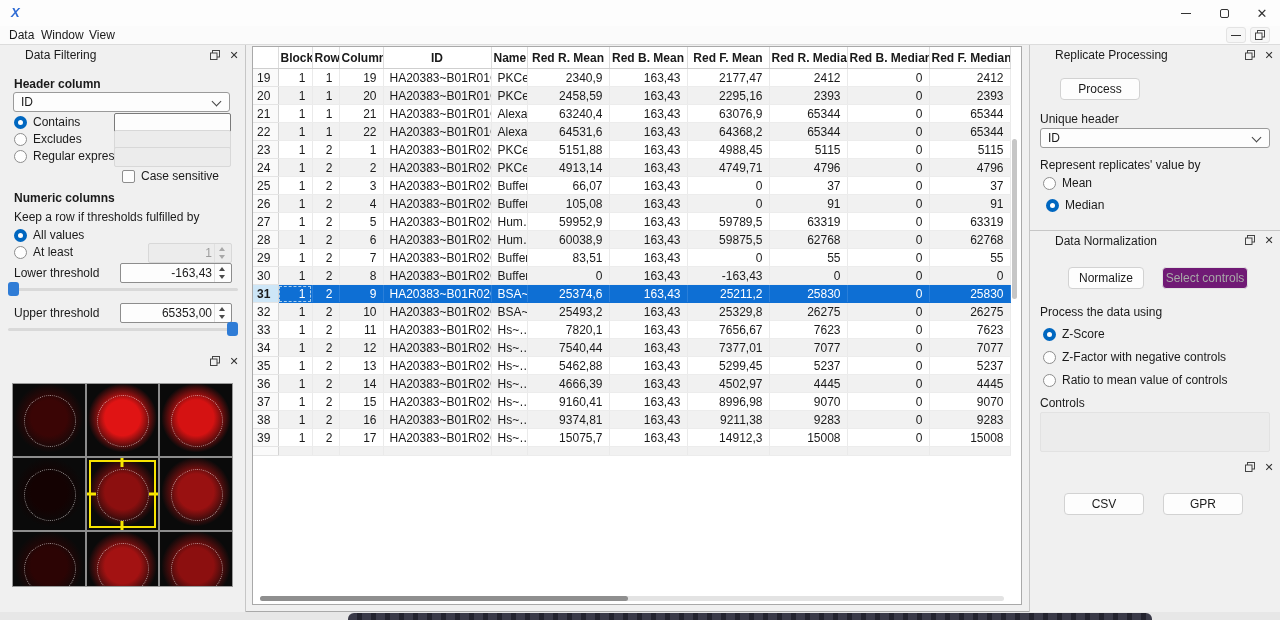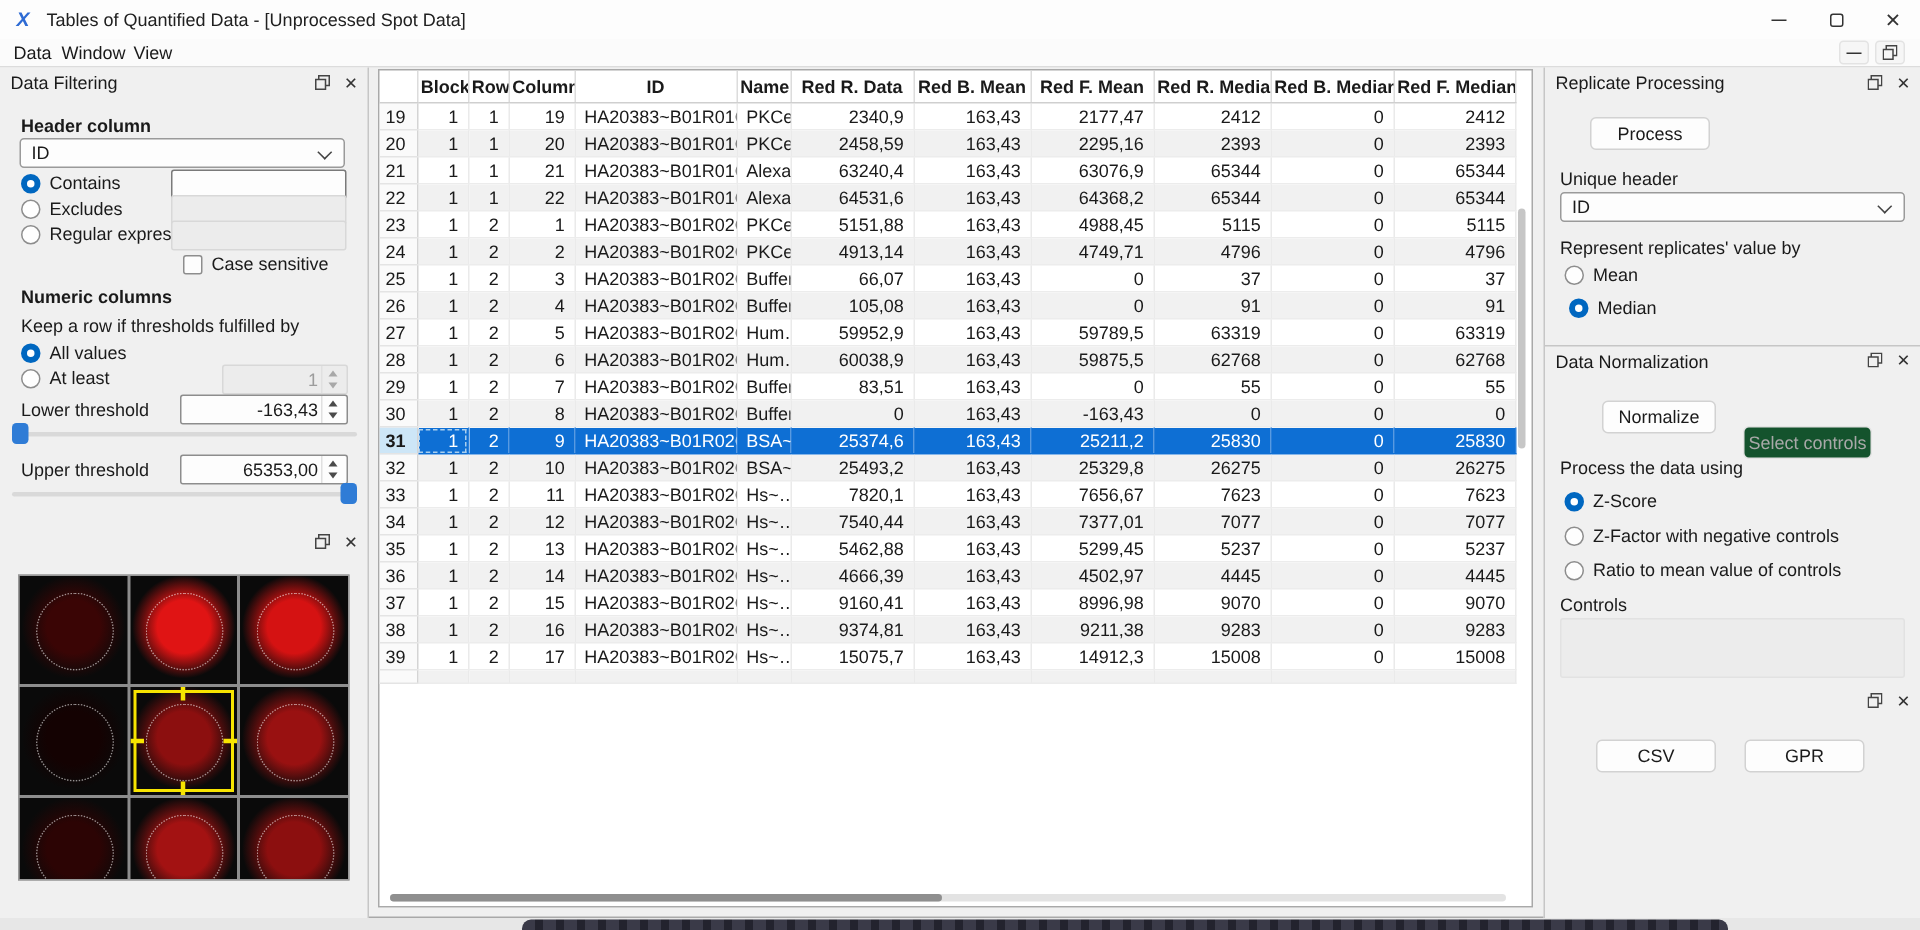--- a/index.html
+++ b/index.html
@@ -15,21 +15,21 @@
   .g-min{display:inline-block;width:10px;height:1px;background:#333;}
   .g-max{display:inline-block;width:9px;height:9px;border:1px solid #333;border-radius:2px;box-sizing:border-box;}
   .g-x{font-size:13px;line-height:13px;color:#333;}
   
   .menubar{position:absolute;left:0;top:26px;width:1280px;height:19px;background:#fbfbfb;border-bottom:1px solid #dcdcdc;box-sizing:border-box;}
   .menu-item{position:absolute;top:2px;font-size:12px;color:#1a1a1a;}
   .mdi-btn{position:absolute;top:1px;width:20px;height:16px;display:flex;align-items:center;justify-content:center;border:1px solid #e3e3e3;border-radius:3px;background:#f6f6f6;box-sizing:border-box;}
   
   .dock-left{position:absolute;left:0;top:45px;width:246px;height:567px;background:#f0f0f0;border-right:1px solid #c6c6c6;box-sizing:border-box;}
   .dock-right{position:absolute;left:1029px;top:45px;width:251px;height:567px;background:#f0f0f0;border-left:1px solid #c6c6c6;box-sizing:border-box;}
-  .dock-title{position:absolute;left:0;width:100%;height:20px;box-sizing:border-box;padding-left:7px;display:flex;align-items:center;font-size:12px;color:#1a1a1a;}
+  .dock-title{position:absolute;left:0;width:100%;height:20px;box-sizing:border-box;padding-left:25px;display:flex;align-items:center;font-size:12px;color:#1a1a1a;}
   .dock-title.sep{border-top:1px solid #c6c6c6;}
   .dkbtn{position:absolute;top:3px;width:16px;height:14px;display:flex;align-items:center;justify-content:center;}
   .close-g{font-size:11px;color:#333;}
   .blabel{position:absolute;font-weight:bold;}
   .nlabel{position:absolute;}
   
   .combo{position:absolute;background:#fdfdfd;border:1px solid #9a9a9a;border-radius:3px;box-sizing:border-box;display:flex;align-items:center;padding:0 20px 0 7px;}
   .chev{position:absolute;right:9px;top:5px;width:6px;height:6px;border-right:1.3px solid #444;border-bottom:1.3px solid #444;transform:rotate(45deg);}
   .tinput{position:absolute;background:#fdfdfd;border:1px solid #7a7a7a;border-radius:2px;box-sizing:border-box;}
   .tinput.dis{background:#ececec;border-color:#d8d8d8;}
@@ -40,21 +40,21 @@
   .spin{position:absolute;background:#fdfdfd;border:1px solid #8d8d8d;border-radius:2px;box-sizing:border-box;display:flex;align-items:center;justify-content:flex-end;padding-right:19px;}
   .spin.dis{background:#ececec;border-color:#d8d8d8;color:#9c9c9c;}
   .arrows{position:absolute;right:2px;top:0;bottom:0;width:14px;display:flex;flex-direction:column;align-items:center;justify-content:center;gap:4px;border-left:1px solid #e0e0e0;}
   .tri-up{width:0;height:0;border-left:3.5px solid transparent;border-right:3.5px solid transparent;border-bottom:4px solid #4a4a4a;}
   .tri-dn{width:0;height:0;border-left:3.5px solid transparent;border-right:3.5px solid transparent;border-top:4px solid #4a4a4a;}
   .spin.dis .tri-up{border-bottom-color:#a8a8a8;}.spin.dis .tri-dn{border-top-color:#a8a8a8;}
   .slider{position:absolute;height:14px;}
   .groove{position:absolute;left:0;right:0;top:6px;height:3px;background:#d9d9d9;border-radius:2px;}
   .shandle{position:absolute;top:0;width:11px;height:14px;background:#2f7cd6;border-radius:3px;}
   .pbtn{position:absolute;background:#fdfdfd;border:1px solid #d2d2d2;border-radius:4px;display:flex;align-items:center;justify-content:center;font-size:12px;box-sizing:border-box;color:#1a1a1a;}
-  .pbtn.dis{color:#a8a8a8;background:#14532d;border-color:#e3e3e3;margin-top:17px;}
+  .pbtn.dis{color:#a8a8a8;background:#701a75;border-color:#e3e3e3;}
   .ctrlbox{position:absolute;background:#ececec;border:1px solid #e2e2e2;border-radius:2px;box-sizing:border-box;}
   
   .spot-grid{position:absolute;left:12px;top:338px;width:221px;height:204px;background:#8d8d8d;border:1px solid #999;box-sizing:border-box;overflow:hidden;display:grid;grid-template-columns:repeat(3,1fr);grid-template-rows:repeat(3,72px);gap:2px;}
   .spot-cell{position:relative;background:#0a0a0a;overflow:hidden;}
   .blob{position:absolute;inset:0;}
   .ring{position:absolute;left:50%;top:50%;width:50px;height:50px;margin:-25px 0 0 -25px;border:1.6px dotted rgba(255,255,255,.55);border-radius:50%;}
   .selbox{position:absolute;inset:2px;border:2px solid #f7e400;}
   .tick{position:absolute;background:#f7e400;}
   .tick-t{left:50%;top:0;width:3px;height:9px;transform:translateX(-50%);}
   .tick-b{left:50%;bottom:0;width:3px;height:9px;transform:translateX(-50%);}
@@ -79,21 +79,20 @@
   
   .taskbar{position:absolute;left:348px;top:613px;width:804px;height:7px;border-radius:6px 6px 0 0;background:repeating-linear-gradient(90deg,#3a3a48 0 9px,#23232e 9px 14px);}
 </style>
 </head>
 <body>
 
 <div class="window">
 
   <div class="titlebar">
     <span class="app-icon">X</span>
-    <span class="title-text">Tables of Quantified Data - [Unprocessed Spot Data]</span>
     <div class="wbtn" style="left:1167px;">
         <span class="g-min"></span>
       </div>
     <div class="wbtn" style="left:1205px;">
         <span class="g-max"></span>
       </div>
     <div class="wbtn" style="left:1243px;">
         <span class="g-x">✕</span>
       </div>
   </div>
@@ -273,21 +272,21 @@
           <col style="width:81px">
       </colgroup>
       <thead>
         <tr id="thead-row">
           <th></th>
         <th>Block</th>
             <th>Row</th>
             <th>Column</th>
             <th>ID</th>
             <th>Name</th>
-            <th>Red R. Data</th>
+            <th>Red R. Mean</th>
             <th>Red B. Mean</th>
             <th>Red F. Mean</th>
             <th>Red R. Median</th>
             <th>Red B. Median</th>
             <th>Red F. Median</th>
           </tr>
       </thead>
       <tbody id="tbody">
           <tr>
             <th class="rh">19</th>

